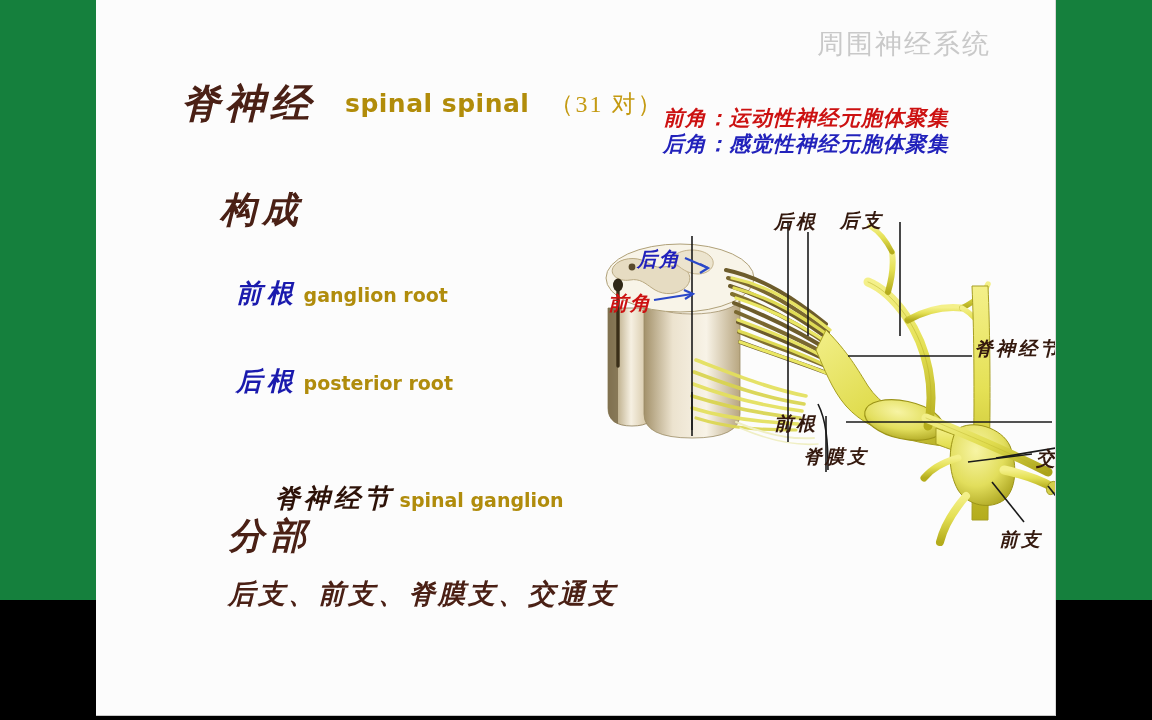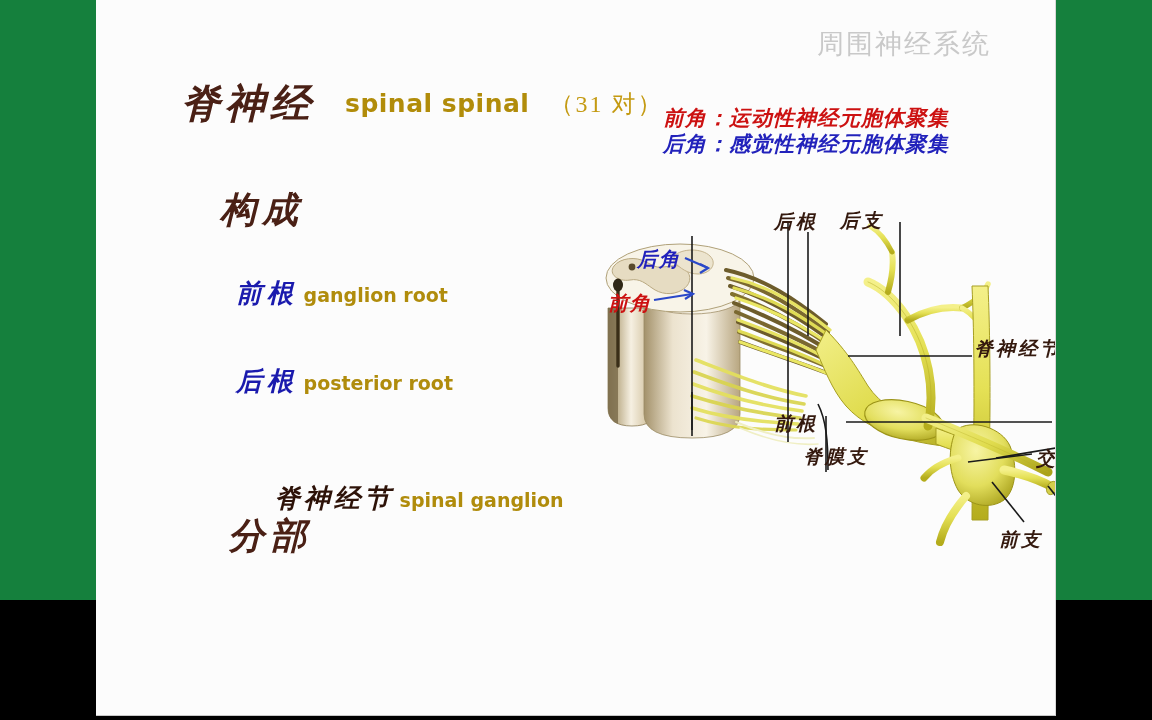--- a/index.html
+++ b/index.html
@@ -139,20 +139,21 @@
       <span class="term-en">posterior root</span>
     </div>
 
     <div class="otxt r-sg">
       <span class="term-cn-dark">脊神经节</span>
       <span class="term-en">spinal ganglion</span>
     </div>
 
     <div class="otxt heading r-fenbu">分部</div>
 
+    <div class="otxt listline r-list">后支、前支、脊膜支、交通支</div>
 
     <div class="diagram">
       <svg width="560" height="400" viewBox="0 0 560 400">
         <defs>
           <linearGradient id="gCord" x1="0" y1="0" x2="1" y2="0">
             <stop offset="0%" stop-color="#8d7c58"></stop>
             <stop offset="22%" stop-color="#c4b695"></stop>
             <stop offset="48%" stop-color="#f6f0e2"></stop>
             <stop offset="78%" stop-color="#d9cbac"></stop>
             <stop offset="100%" stop-color="#9c8c66"></stop>

